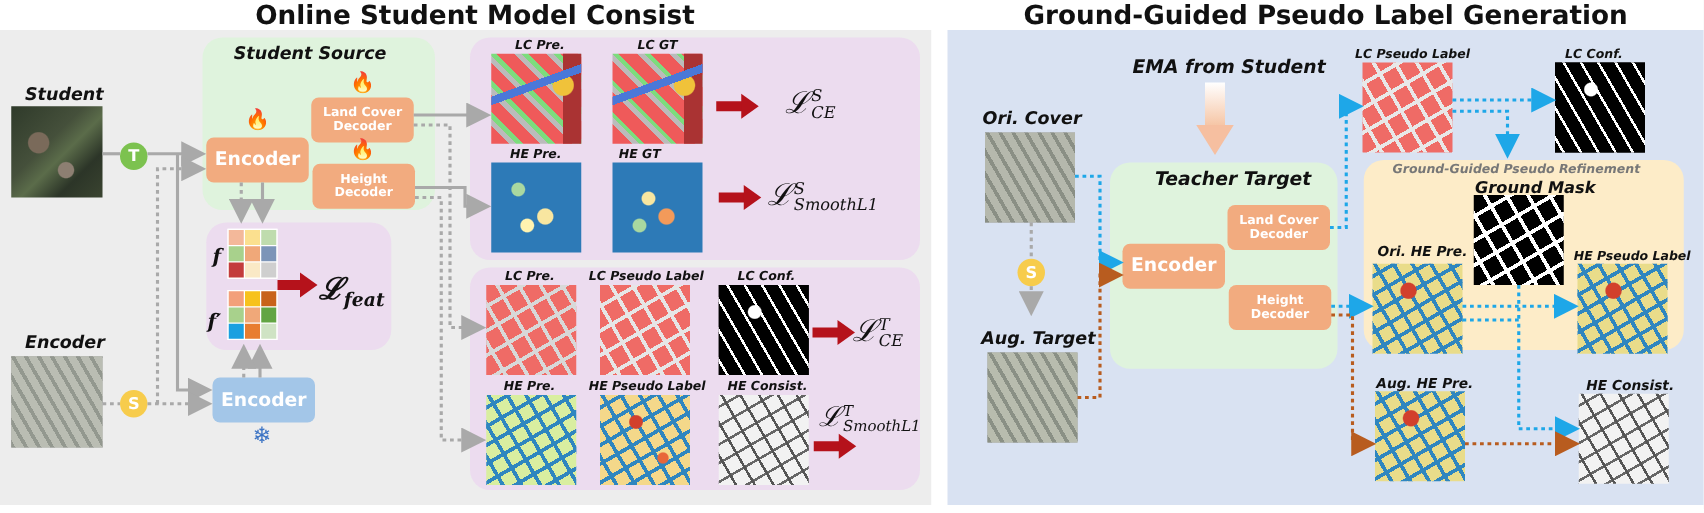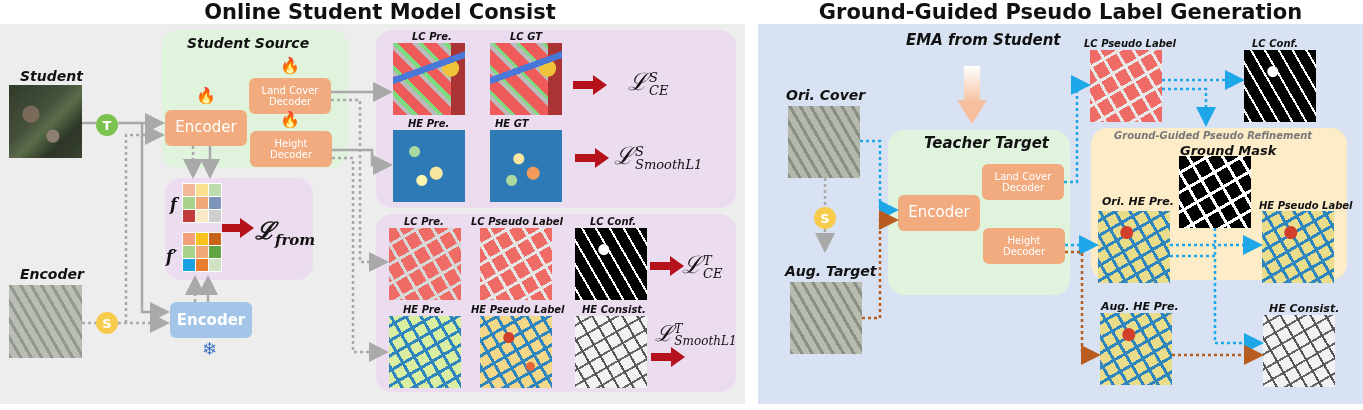--- a/index.html
+++ b/index.html
@@ -6,21 +6,21 @@
   body{width:1363px;height:410px;background:#fff;position:relative;overflow:hidden;font-family:"DejaVu Sans",sans-serif}
   .abs{position:absolute}
   .title{position:absolute;top:0;font-weight:bold;font-size:21px;color:#111;text-align:center;white-space:nowrap;font-family:"DejaVu Sans",sans-serif}
   .panel{position:absolute}
   .pl{left:0;top:24px;width:745px;height:380px;background:#ededed}
   .pr{left:758px;top:24px;width:605px;height:380px;background:#d9e2f2}
   .box{position:absolute;border-radius:16px}
   .green{background:#dff3dd}
   .purple{background:#ecdcef}
   .yellow{background:#fdecc8}
-  .orange{position:absolute;background:#f2ab7f;color:#fff;border-radius:6px;display:flex;align-items:center;justify-content:center;text-align:center;font-weight:normal;line-height:1.15}
+  .orange{position:absolute;background:#f2ab7f;color:#fff;border-radius:6px;display:flex;align-items:center;justify-content:center;text-align:center;font-weight:bold;line-height:1.15}
   .blue{position:absolute;background:#a3c6e8;color:#fff;border-radius:6px;display:flex;align-items:center;justify-content:center;font-weight:bold;font-size:15px}
   .lbl{position:absolute;font-style:italic;font-weight:bold;color:#111;white-space:nowrap;font-family:"DejaVu Sans",sans-serif}
   .sm{font-size:10px}
   .md{font-size:14px}
   .img{position:absolute;overflow:hidden}
   .circle{position:absolute;border-radius:50%;color:#fff;font-weight:bold;display:flex;align-items:center;justify-content:center;font-size:13px}
   .loss{position:absolute;font-family:"DejaVu Serif",serif;font-style:italic;color:#111;white-space:nowrap}
   .loss sub,.loss sup{font-style:normal;font-family:"DejaVu Serif",serif}
   .rarrow{position:absolute;height:16px}
   .rarrow .shaft{position:absolute;left:0;top:4px;height:8px;background:#b5121b}
@@ -92,21 +92,21 @@
     <span style="background:#62a543"></span>
   <span style="background:#1aa0e0"></span>
     <span style="background:#e87d30"></span>
     <span style="background:#cfe3c4"></span>
 </div>
 <div class="rarrow" style="left:222px;top:220px;width:32px">
   <div class="shaft" style="width:20px"></div>
     <div class="head" style="left:18px"></div>
 </div>
 <div class="loss" style="left:255px;top:213px;font-size:24px;font-weight:bold">
-  <span>ℒ</span><sub style="font-size:15px;font-style:italic;font-weight:bold">from</sub>
+  <span>ℒ</span><sub style="font-size:15px;font-style:italic;font-weight:bold">feat</sub>
 </div>
 
 <div class="lbl sm" style="left:412px;top:31px">LC Pre.</div>
 <div class="img" style="left:393px;top:43px;width:72px;height:72px;background:
   linear-gradient(160deg,transparent 35%,#4a78d8 35% 42%,transparent 42%),
   radial-gradient(circle at 80% 35%,#f0c23a 0 8px,transparent 9px),
   linear-gradient(90deg,transparent 80%,#a33 80%),
   repeating-linear-gradient(45deg,#ef5a5a 0 10px,#bbb 10px 14px,#7ddc7d 14px 18px)"></div>
 <div class="lbl sm" style="left:510px;top:31px">LC GT</div>
 <div class="img" style="left:490px;top:43px;width:72px;height:72px;background:
@@ -192,21 +192,21 @@
       <span>SmoothL1</span>
     </span>
 </div>
 <div class="rarrow" style="left:651px;top:349px;width:34px">
     <div class="shaft" style="width:22px"></div>
     <div class="head" style="left:20px"></div>
   </div>
 
 <div class="panel pr"></div>
 
-<div class="lbl md" style="left:906px;top:31px;font-size:15px">EMA from Student</div>
+<div class="lbl md" style="left:906px;top:44px;font-size:15px">EMA from Student</div>
 <div class="abs" style="left:957px;top:66px;width:30px;height:60px">
   <div style="position:absolute;left:7px;top:0;width:16px;height:34px;background:linear-gradient(#fff,#f6c6a6)"></div>
   <div style="position:absolute;left:0;top:34px;width:0;height:0;border-left:15px solid transparent;border-right:15px solid transparent;border-top:24px solid #f6bfa0"></div>
 </div>
 
 <div class="lbl md" style="left:786px;top:87px">Ori. Cover</div>
 <div class="img" style="left:788px;top:106px;width:72px;height:72px;background:
   repeating-linear-gradient(60deg,#8a8f85 0 3px,#b5b8ad 3px 9px),#999"></div>
 
 <div class="circle" style="left:814px;top:207px;width:22px;height:22px;background:#f7cc4c">S</div>

